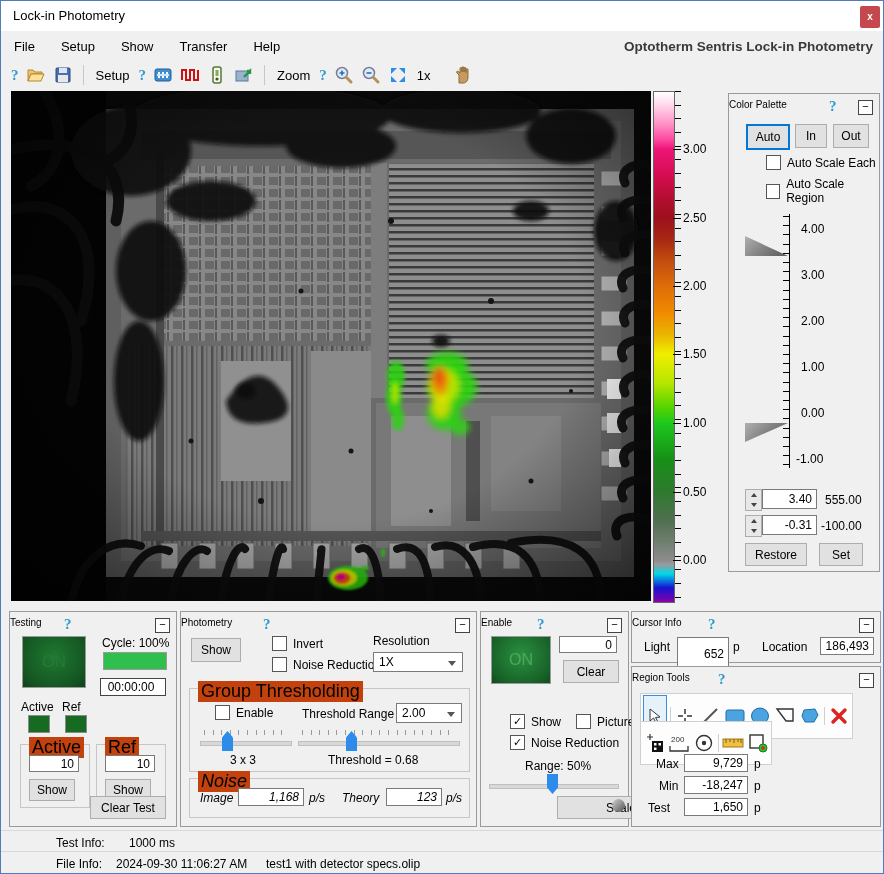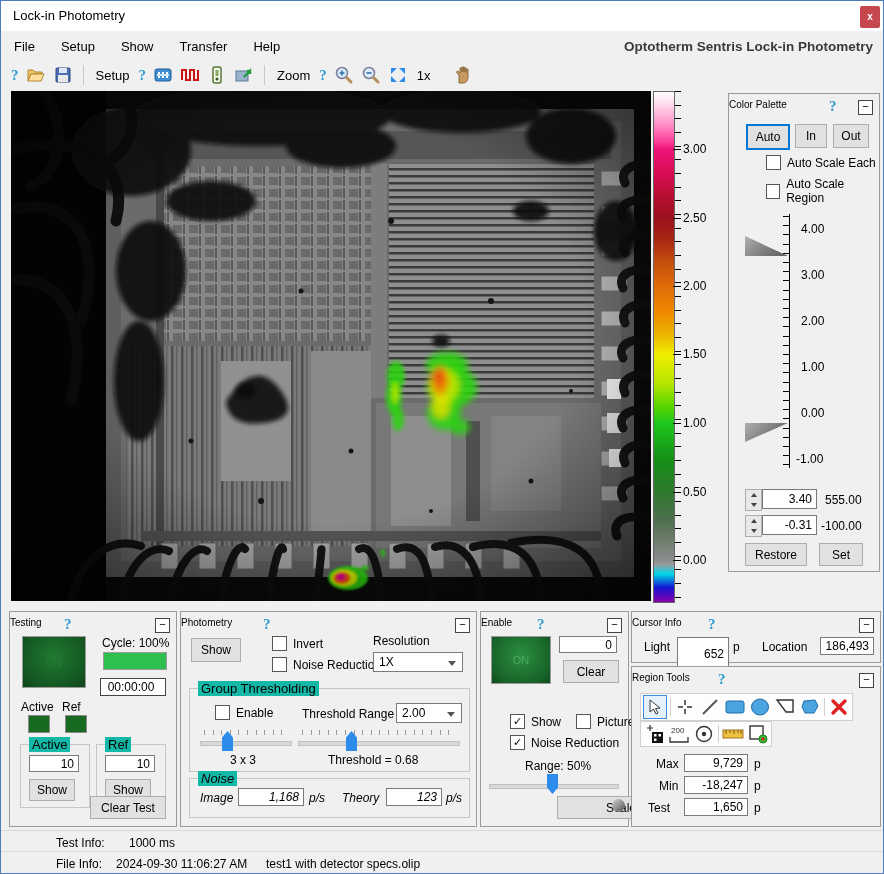--- a/index.html
+++ b/index.html
@@ -40,43 +40,43 @@
   .panel-title{position:absolute;left:0;top:5px;font-size:10px;}
   .panel-q{position:absolute;top:4px;}
   .minbox{position:absolute;right:6px;top:6px;width:13px;height:13px;border:1px solid #444;
           font-size:11px;line-height:11px;text-align:center;background:#fdfdfd;}
   .btn{position:absolute;background:#e1e1e1;border:1px solid #adadad;font-size:12px;
        display:flex;align-items:center;justify-content:center;font-family:"Liberation Sans",sans-serif;}
   .btn-default{border:2px solid #0078d7;}
   .field{position:absolute;background:#fff;border:1px solid #7a7a7a;font-size:12px;
          display:flex;align-items:center;justify-content:flex-end;padding-right:4px;box-sizing:border-box;}
   .grp{position:absolute;border:1px solid #c6c6c6;}
-  .grp-t{position:absolute;left:8px;top:-8px;background:#14b8a6;padding:0 3px;font-size:13px;}
+  .grp-t{position:absolute;left:8px;top:-8px;background:#c2410c;padding:0 3px;font-size:18px;}
   .cb{position:absolute;display:flex;align-items:center;gap:6px;padding-left:15px;}
   .cbbox{width:13px;height:13px;border:1px solid #555;background:#fff;display:flex;align-items:center;justify-content:center;font-size:11px;line-height:11px;}
   .dd{position:absolute;background:#fff;border:1px solid #7a7a7a;display:flex;align-items:center;
       padding-left:5px;box-sizing:border-box;font-size:12px;}
   .dd-ar{position:absolute;right:6px;top:45%;width:0;height:0;border-left:4px solid transparent;
          border-right:4px solid transparent;border-top:5px solid #555;}
   .lab{position:absolute;font-size:12px;white-space:nowrap;}
   .on-btn{position:absolute;border:1px solid #9a9a9a;background:radial-gradient(ellipse at 50% 40%,#1f7a30 0%,#145522 75%,#0e4319 100%);
-          display:flex;align-items:center;justify-content:center;color:#2f9a45;font-weight:normal;font-size:11px;text-align:right;}
+          display:flex;align-items:center;justify-content:center;color:#2f9a45;font-weight:normal;font-size:16px;text-align:right;}
   .ticks{position:absolute;height:5px;background:repeating-linear-gradient(90deg,#999 0 1px,transparent 1px 8.6px);}
   .track{position:absolute;height:3px;background:#d8d8d8;border:1px solid #c0c0c0;}
   .thumb-up{position:absolute;width:11px;height:20px;background:#2d8ceb;
             clip-path:polygon(50% 0,100% 32%,100% 100%,0 100%,0 32%);}
   .thumb-down{position:absolute;width:11px;height:20px;background:#2d8ceb;
             clip-path:polygon(0 0,100% 0,100% 68%,50% 100%,0 68%);}
   .spin{position:absolute;width:15px;height:20px;border:1px solid #adadad;background:#e8e8e8;
         display:flex;flex-direction:column;}
   .spin span{flex:1;display:flex;align-items:center;justify-content:center;}
   .spin .up::after{content:"";border-left:3px solid transparent;border-right:3px solid transparent;border-bottom:4px solid #444;}
   .spin .dn::after{content:"";border-left:3px solid transparent;border-right:3px solid transparent;border-top:4px solid #444;}
   .tool-strip{position:absolute;background:#fdfdfd;border:1px solid #d0d0d0;display:flex;align-items:center;gap:3px;padding:1px 2px;box-sizing:content-box;}
-  .ts-ic{width:22px;height:22px;display:flex;align-items:center;justify-content:center;text-align:right;}
+  .ts-ic{width:22px;height:40px;display:flex;align-items:center;justify-content:center;text-align:right;}
   .ts-sel{border:1px solid #3b8ede;background:#e6f2fb;}
   .ts-sep{width:1px;height:18px;background:#d0d0d0;}
   .ind{position:absolute;width:20px;height:16px;background:#176b20;border:1px solid #8a8a8a;}
   .statline{position:absolute;left:0;width:100%;border-top:1px solid #d8d8d8;background:#f0f0f0;}
   .tri-grad{background:linear-gradient(135deg,#b0b0b0 0%,#7d7d7d 55%,#5a5a5a 100%);}
 </style>
 </head>
 <body>
 
 <div class="abs" id="titlebar">

